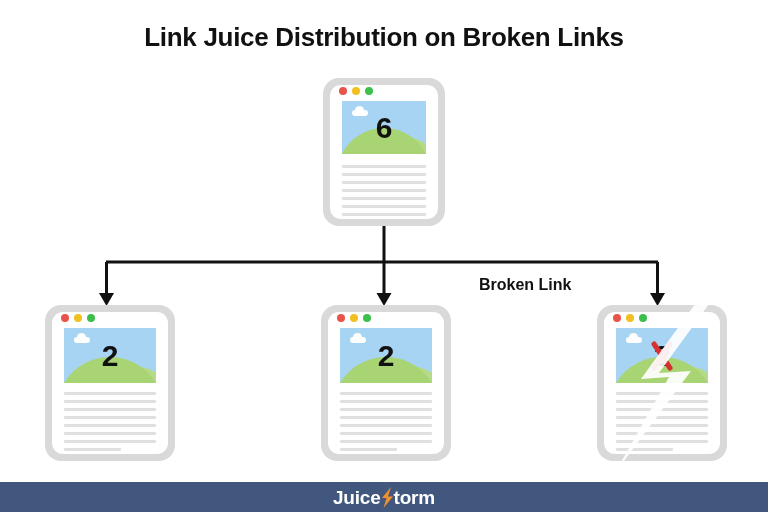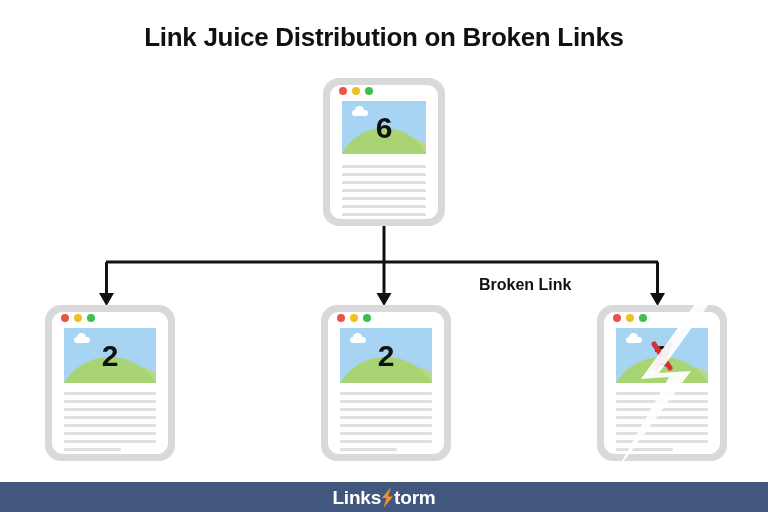--- a/index.html
+++ b/index.html
@@ -373,21 +373,21 @@
       </div>
     </div>
 
     <svg class="crack" viewBox="0 0 154 180" preserveAspectRatio="none">
       <polygon points="118,0 56,86 84,84 30,180 106,78 74,80 132,0" fill="#ffffff" opacity="0.92"></polygon>
     </svg>
   </div>
 
   <div class="footer">
     <div class="logo">
-      <span>Links</span>
+      <span>Juice</span>
       <span class="logo-bolt">
         <svg width="15" height="21" viewBox="0 0 15 21">
           <polygon points="11,0 2,11 6.5,11 3.5,21 13,9.5 8,9.5" fill="#f0902a"></polygon>
         </svg>
       </span>
       <span>torm</span>
     </div>
   </div>
 
 </div>

